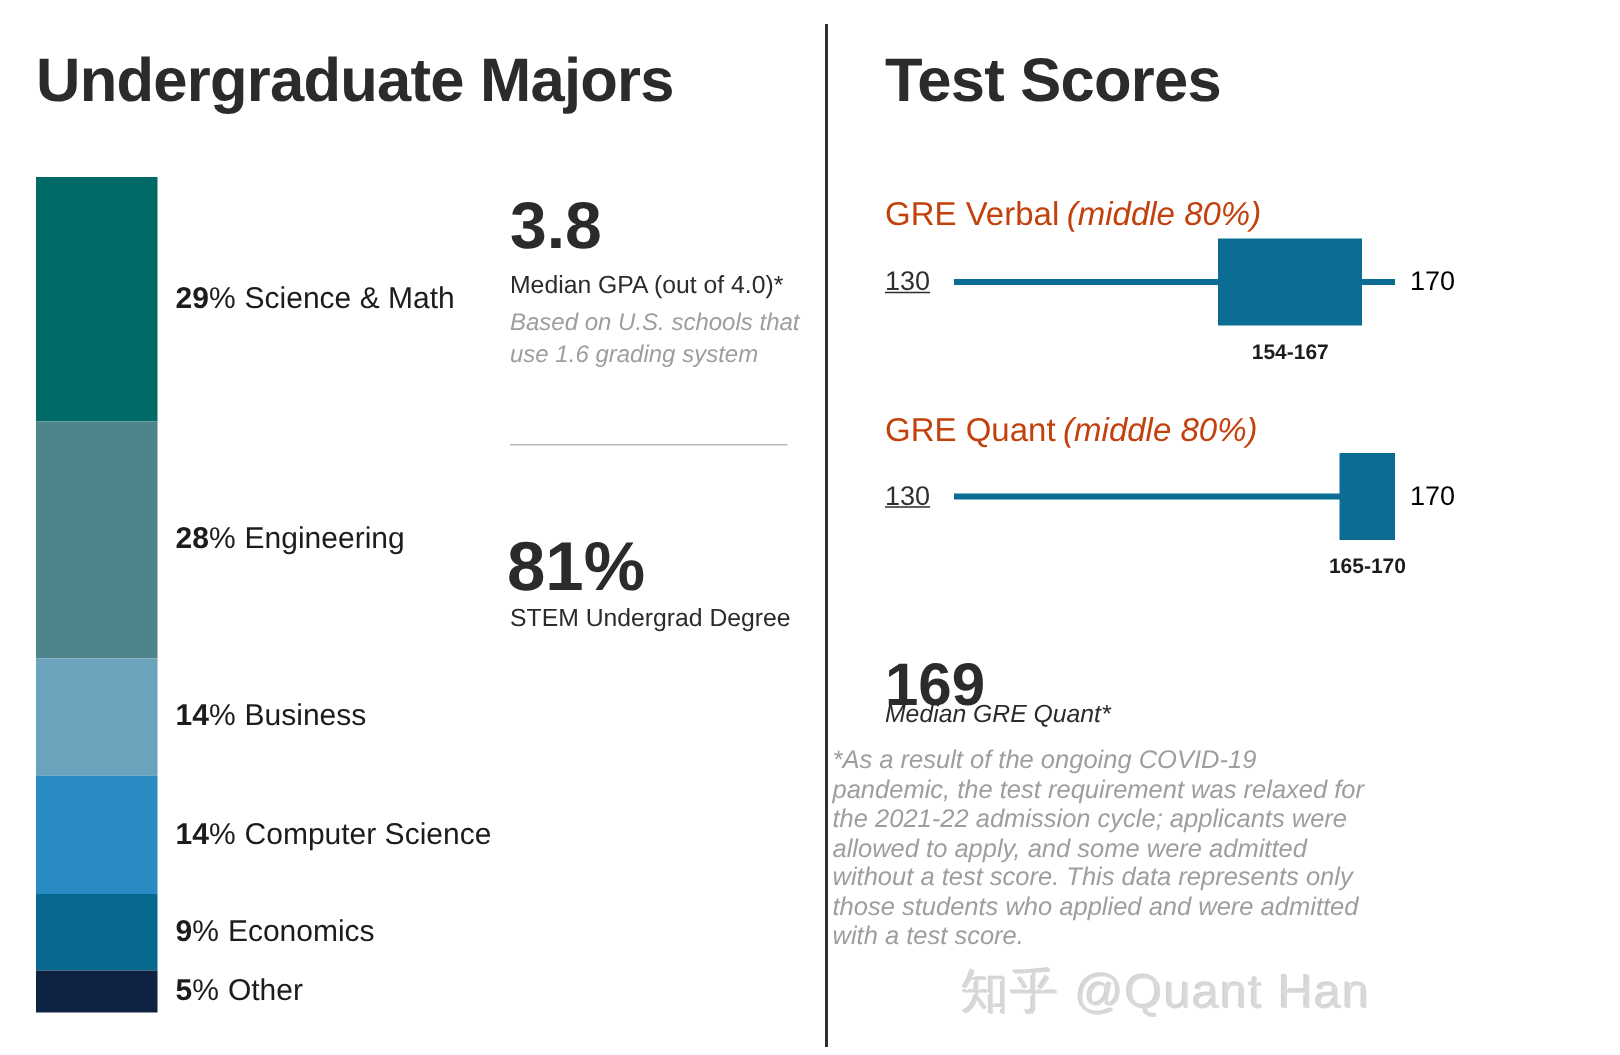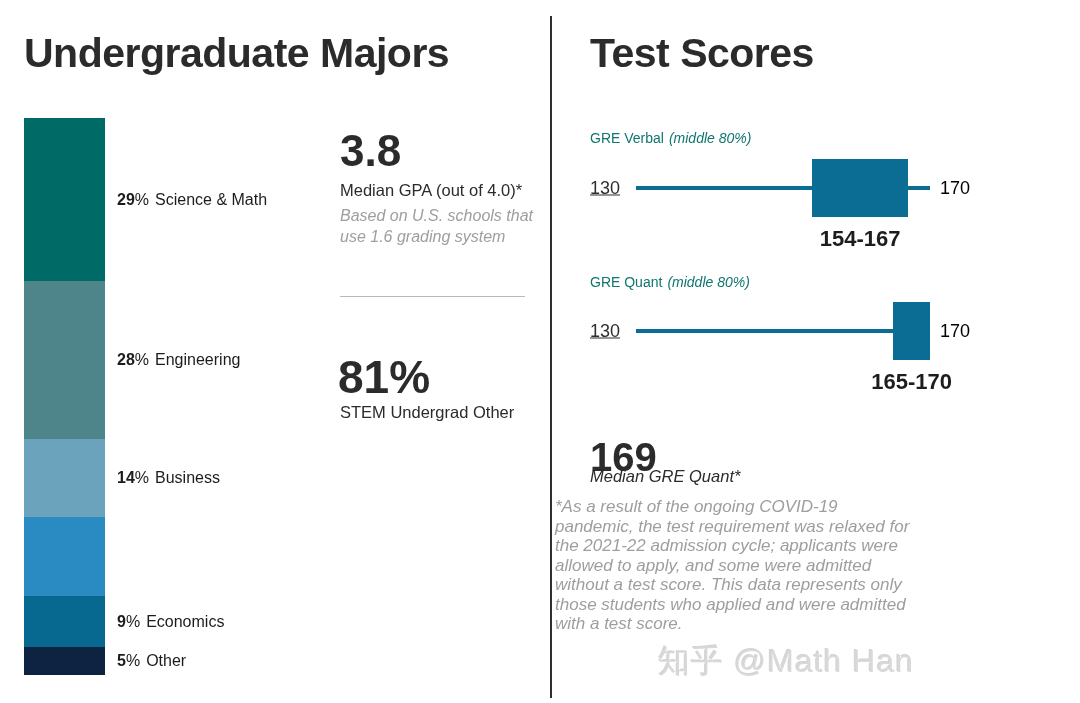--- a/index.html
+++ b/index.html
@@ -10,54 +10,54 @@
   }
   #page { position:absolute; inset:0; width:952px; height:703px; background:#fff; }
 
   
   .big-title { position:absolute; font-weight:700; font-size:41px; letter-spacing:-0.5px; color:#2b2b2b; }
   #left-title { left:24px; top:30px; }
 
   #majors-bar { position:absolute; left:24px; top:118px; width:81px; height:557px; display:flex; flex-direction:column; }
   .bar-seg { width:100%; }
 
-  .major-label { position:absolute; left:117px; transform:translateY(-50%); font-size:16px; color:#1c1c1c; white-space:nowrap; }
+  .major-label { position:absolute; left:117px; transform:translateY(-50%); font-size:20px; color:#1c1c1c; white-space:nowrap; }
   .major-label .pct { font-weight:700; }
   .major-label .psign { font-weight:400; }
   .major-label .mname { margin-left:6px; }
 
   
   .stat-big { position:absolute; font-weight:700; color:#2b2b2b; }
   #gpa-value { left:340px; top:126px; font-size:44px; }
   #gpa-label { position:absolute; left:340px; top:181px; font-size:16.5px; color:#2b2b2b; }
   .gray-note { position:absolute; font-style:italic; color:#9e9e9e; font-size:16px; line-height:21px; }
   #gpa-note { left:340px; top:205px; width:200px; }
   #mid-divider { position:absolute; left:340px; top:296px; width:185px; height:1px; background:#b9b9b9; }
   #stem-value { left:338px; top:350px; font-size:46px; }
   #stem-label { position:absolute; left:340px; top:403px; font-size:16.5px; color:#2b2b2b; }
 
   
   #v-divider { position:absolute; left:550px; top:16px; width:2px; height:682px; background:#2f2f2f; }
 
   
   #right-title { left:590px; top:30px; }
 
-  .gre-block-label { position:absolute; left:590px; font-size:14px; color:#0f766e; }
+  .gre-block-label { position:absolute; left:590px; font-size:22px; color:#c2410c; }
   .gre-block-label .qual { font-style:italic; margin-left:5px; }
   #gre-verbal-label { top:130px; }
   #gre-quant-label { top:274px;text-align:right; }
 
   .gre-row { position:absolute; left:590px; width:390px; height:100px; }
   #gre-verbal-row { top:156px; }
   #gre-quant-row { top:299px; }
   .gre-min { position:absolute; left:0; top:32px; transform:translateY(-50%); font-size:18px; color:#2f2f2f;text-decoration:underline; }
   .gre-max { position:absolute; left:350px; top:32px; transform:translateY(-50%); font-size:18px; color:#000000; }
   .gre-line { position:absolute; left:46px; width:294px; top:30px; height:4px; }
   .gre-box { position:absolute; top:3px; height:58px; }
-  .gre-range-label { position:absolute; top:70px; transform:translateX(-50%); font-weight:700; font-size:22px; color:#1d1d1d; white-space:nowrap; }
+  .gre-range-label { position:absolute; top:70px; transform:translateX(-50%); font-weight:700; font-size:14px; color:#1d1d1d; white-space:nowrap; }
 
   #median-value { left:590px; top:415px; font-size:40px;margin-top:20px; }
   #median-label { position:absolute; left:590px; top:467px; font-size:16.5px; color:#2b2b2b;font-style:italic; }
   #footnote { left:555px; top:497px; width:362px; font-size:17px; line-height:19.5px; }
 
   
   #watermark {
     position:absolute; right:38px; top:640px; font-size:32px; letter-spacing:1px;
     color:rgba(215,215,215,0.95);
     text-shadow:1px 1px 0 #ffffff, -1px -1px 0 rgba(170,170,170,0.5);
@@ -81,33 +81,36 @@
 
   <div class="major-label" style="top: 199.581px;">
     <span class="pct">29</span><span class="psign">%</span><span class="mname">Science &amp; Math</span>
   </div>
   <div class="major-label" style="top: 359.929px;">
     <span class="pct">28</span><span class="psign">%</span><span class="mname">Engineering</span>
   </div>
   <div class="major-label" style="top: 478.081px;">
     <span class="pct">14</span><span class="psign">%</span><span class="mname">Business</span>
   </div>
+  <div class="major-label" style="top: 556.848px;">
+    <span class="pct">14</span><span class="psign">%</span><span class="mname">Computer Science</span>
+  </div>
   <div class="major-label" style="top: 621.551px;">
     <span class="pct">9</span><span class="psign">%</span><span class="mname">Economics</span>
   </div>
   <div class="major-label" style="top: 660.934px;">
     <span class="pct">5</span><span class="psign">%</span><span class="mname">Other</span>
   </div>
 
   <div class="stat-big" id="gpa-value">3.8</div>
   <div id="gpa-label">Median GPA (out of 4.0)*</div>
   <div class="gray-note" id="gpa-note">Based on U.S. schools that use 1.6 grading system</div>
   <div id="mid-divider"></div>
   <div class="stat-big" id="stem-value">81%</div>
-  <div id="stem-label">STEM Undergrad Other</div>
+  <div id="stem-label">STEM Undergrad Degree</div>
 
   <div id="v-divider"></div>
 
   <div class="big-title" id="right-title">Test Scores</div>
 
   <div class="gre-block-label" id="gre-verbal-label">
     <span>GRE Verbal</span><span class="qual">(middle 80%)</span>
   </div>
   <div class="gre-row" id="gre-verbal-row">
     <span class="gre-min">130</span>
@@ -125,14 +128,14 @@
     <div class="gre-line" style="background: rgb(11, 108, 148);"></div>
     <div class="gre-box" style="left: 303.25px; width: 36.75px; background: rgb(11, 108, 148);"></div>
     <span class="gre-max">170</span>
     <div class="gre-range-label" style="left: 321.625px;">165-170</div>
   </div>
 
   <div class="stat-big" id="median-value">169</div>
   <div id="median-label">Median GRE Quant*</div>
   <div class="gray-note" id="footnote">*As a result of the ongoing COVID-19 pandemic, the test requirement was relaxed for the 2021-22 admission cycle; applicants were allowed to apply, and some were admitted without a test score. This data represents only those students who applied and were admitted with a test score.</div>
 
-  <div id="watermark">知乎 @Math Han</div>
+  <div id="watermark">知乎 @Quant Han</div>
 </div>
 
 </body></html>

